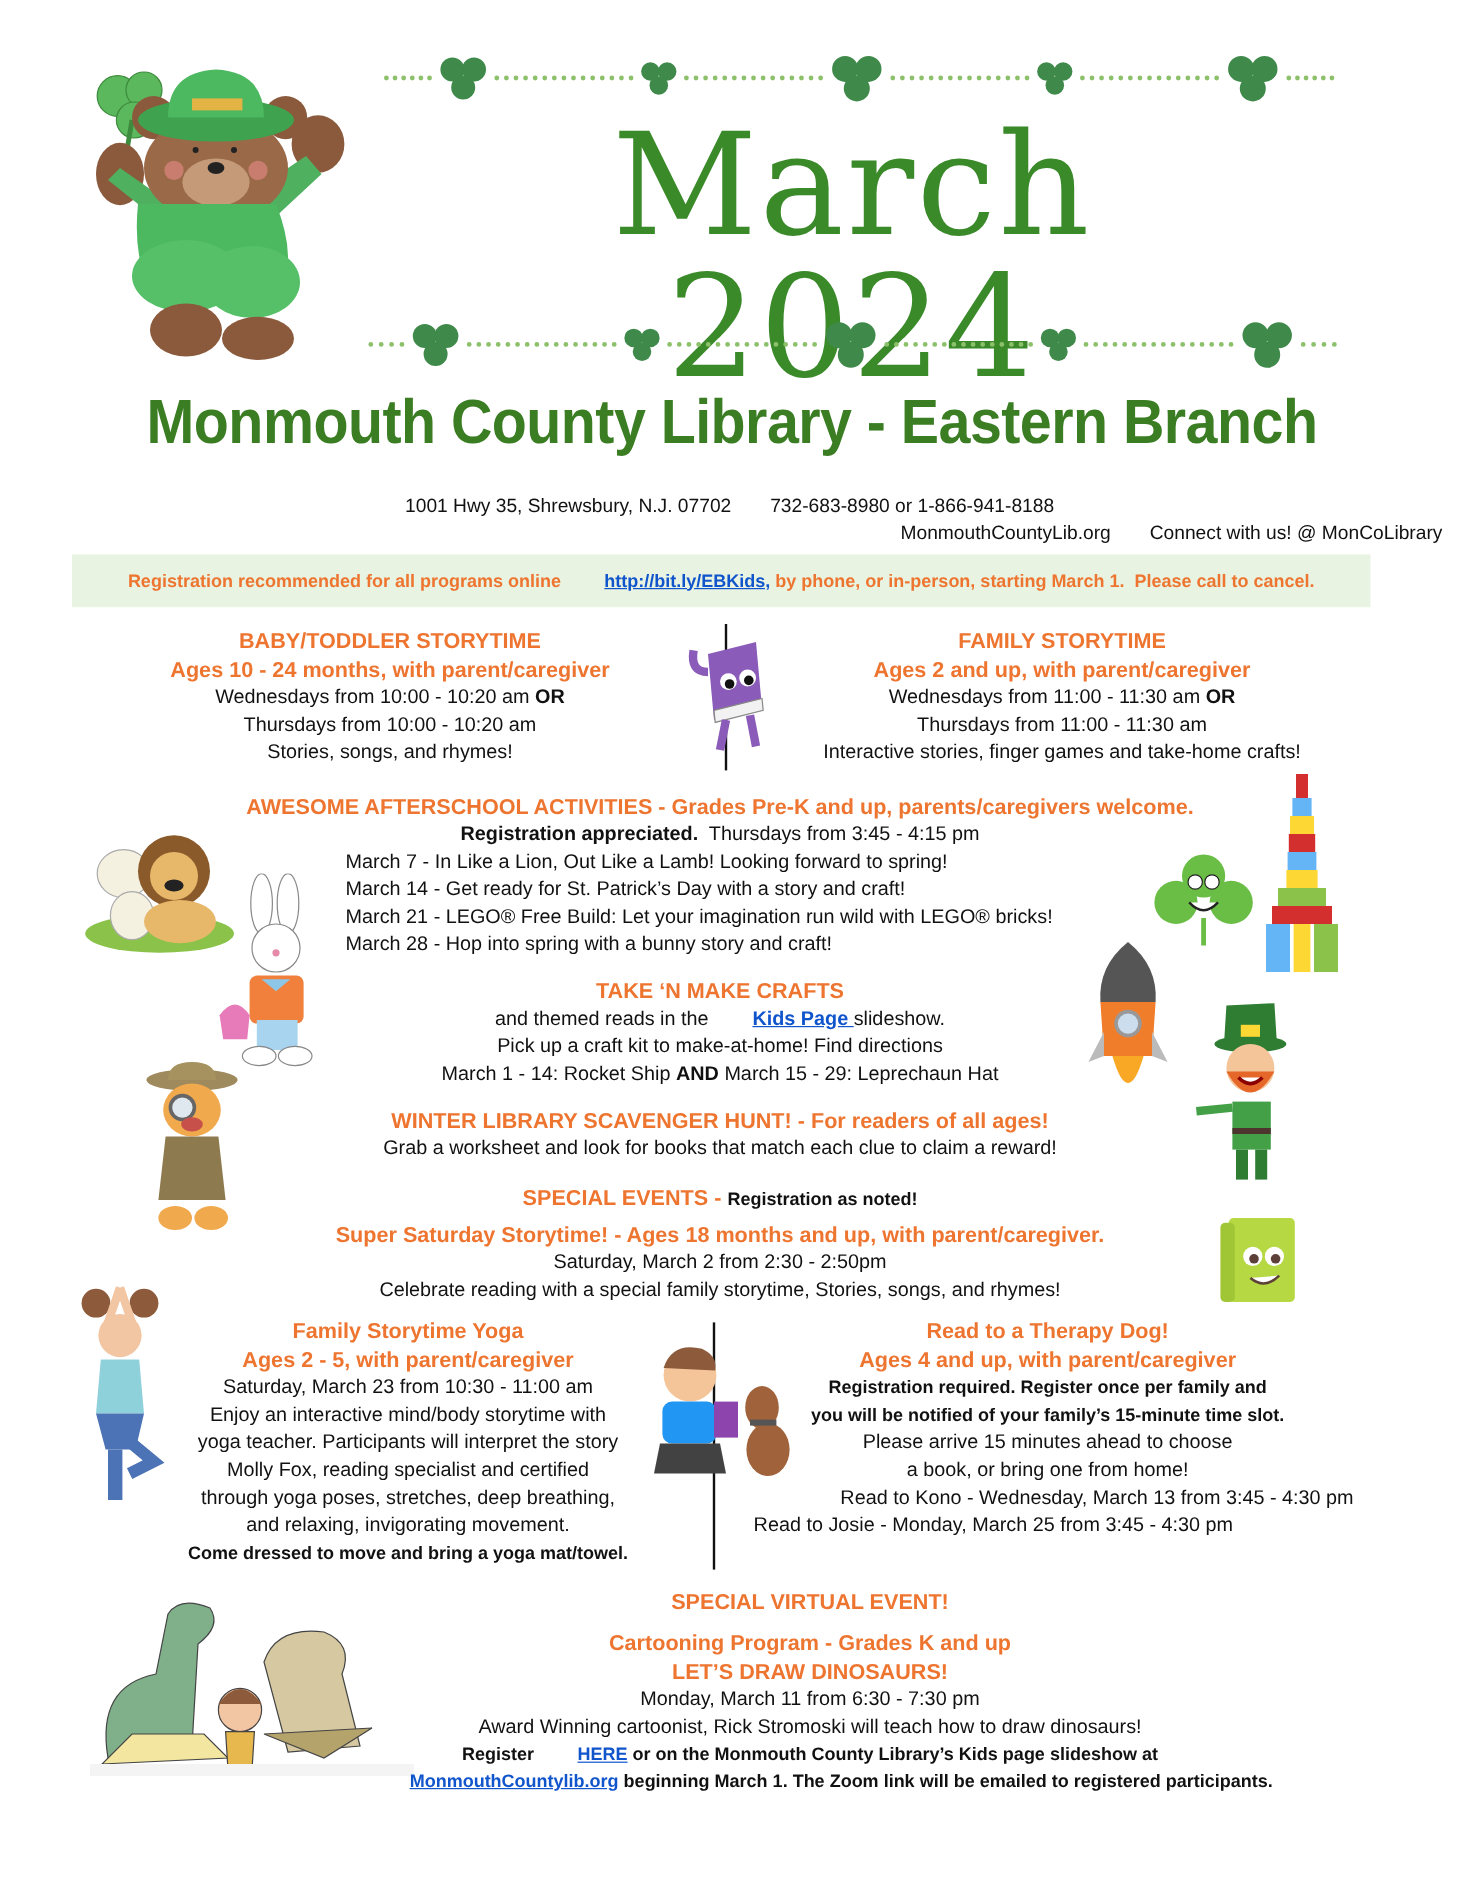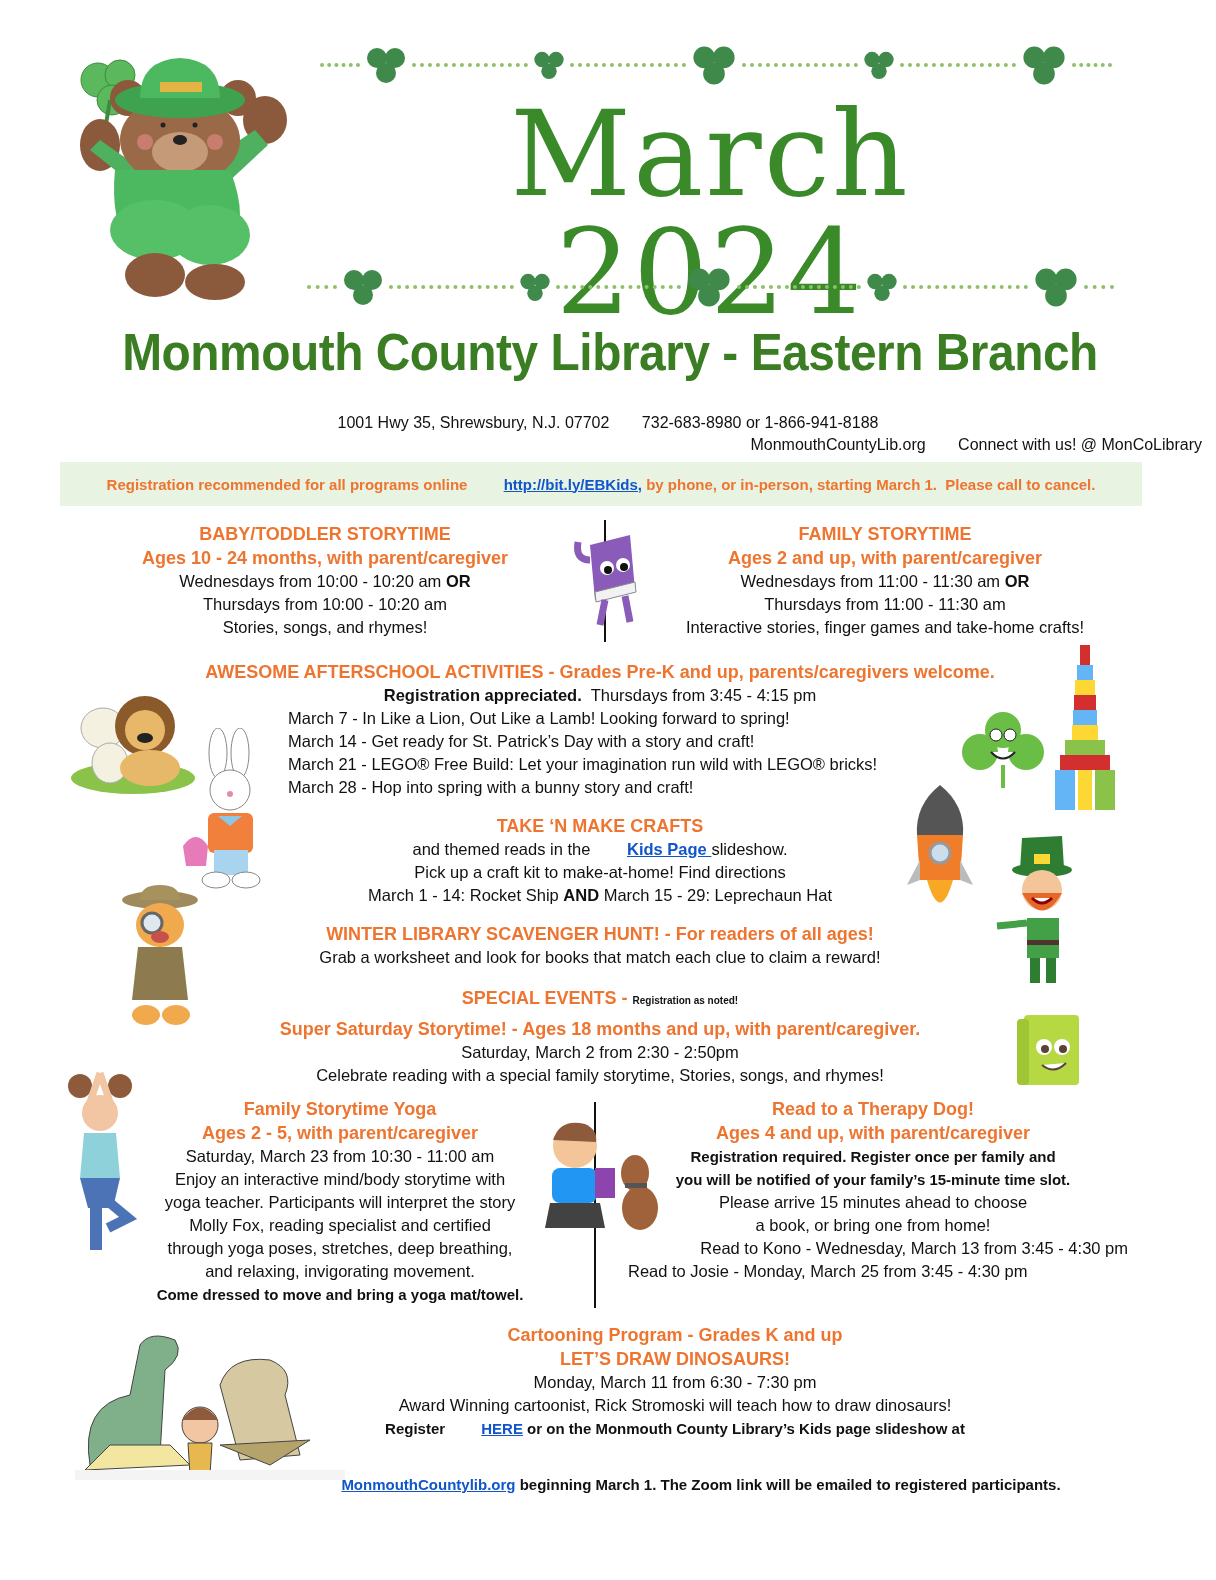--- a/index.html
+++ b/index.html
@@ -313,21 +313,21 @@
   <path d="M22 15 Q22 0 42 0 Q62 0 62 15 Z" fill="#a6925f"></path>
   <ellipse cx="42" cy="40" rx="24" ry="22" fill="#f1a94e"></ellipse>
   <circle cx="34" cy="38" r="10" fill="#dfe8ee" stroke="#666" stroke-width="3"></circle>
   <ellipse cx="42" cy="52" rx="9" ry="6" fill="#c8504a"></ellipse>
   <path d="M20 62 L64 62 L70 115 L14 115 Z" fill="#8d7a4f"></path>
   <ellipse cx="28" cy="130" rx="14" ry="10" fill="#f1a94e"></ellipse>
     <ellipse cx="58" cy="130" rx="14" ry="10" fill="#f1a94e"></ellipse>
 </svg>
 
 <div class="block" style="left:200px;top:986px;width:800px;">
-  <span class="h-orange" style="white-space:pre">SPECIAL EVENTS - </span><span class="bold" style="font-size:10px;">Registration as noted!</span>
+  <span class="h-orange" style="white-space:pre">SPECIAL EVENTS - </span><span class="bold" style="font-size:15px;">Registration as noted!</span>
 </div>
 <div class="block" style="left:160px;top:1017px;width:880px;">
   <div class="h-orange">Super Saturday Storytime! - Ages 18 months and up, with parent/caregiver.</div>
   <div class="body-txt">Saturday, March 2 from 2:30 - 2:50pm</div>
   <div class="body-txt">Celebrate reading with a special family storytime, Stories, songs, and rhymes!</div>
 </div>
 
 <svg class="abs" style="left:1012px;top:1005px" width="75" height="85" viewBox="0 0 75 85">
   <rect x="12" y="10" width="55" height="70" rx="4" fill="#b5d843"></rect>
   <rect x="5" y="14" width="12" height="66" rx="4" fill="#a0c535"></rect>
@@ -390,20 +390,21 @@
   <path d="M150 60 Q160 30 200 35 Q225 45 215 70 L230 130 L170 135 Z" fill="#d6c8a0" stroke="#444"></path>
   <path d="M15 145 L120 140 L100 120 L40 120 Z" fill="#f2e6a0" stroke="#444"></path>
   <circle cx="130" cy="100" r="18" fill="#f2c6a3" stroke="#444"></circle>
   <path d="M112 95 Q130 70 148 95" fill="#8d5a3b"></path>
   <path d="M118 118 L142 118 L140 150 L120 150 Z" fill="#e6b84d" stroke="#444"></path>
   <path d="M150 120 L240 115 L200 140 Z" fill="#b5a36c" stroke="#444"></path>
   <rect x="5" y="145" width="270" height="10" fill="#f4f4f4"></rect>
 </svg>
 
 <div class="block" style="left:230px;top:1323px;width:890px;">
+  <div class="h-orange" style="margin-bottom:10px;">SPECIAL VIRTUAL EVENT!</div>
   <div class="h-orange">Cartooning Program - Grades K and up</div>
   <div class="h-orange">LET’S DRAW DINOSAURS!</div>
   <div class="body-txt">Monday, March 11 from 6:30 - 7:30 pm</div>
   <div class="body-txt">Award Winning cartoonist, Rick Stromoski will teach how to draw dinosaurs!</div>
   <div class="body-txt bold" style="font-size:15px;">
     <span style="white-space:pre">Register </span><a class="link">HERE</a><span style="white-space:pre"> or on the Monmouth County Library’s Kids page slideshow at</span>
   </div>
 </div>
 <div class="block body-txt bold" style="left:120px;top:1473px;width:1130px;font-size:15px;">
   <a class="link">MonmouthCountylib.org</a><span style="white-space:pre"> beginning March 1. The Zoom link will be emailed to registered participants.</span>

